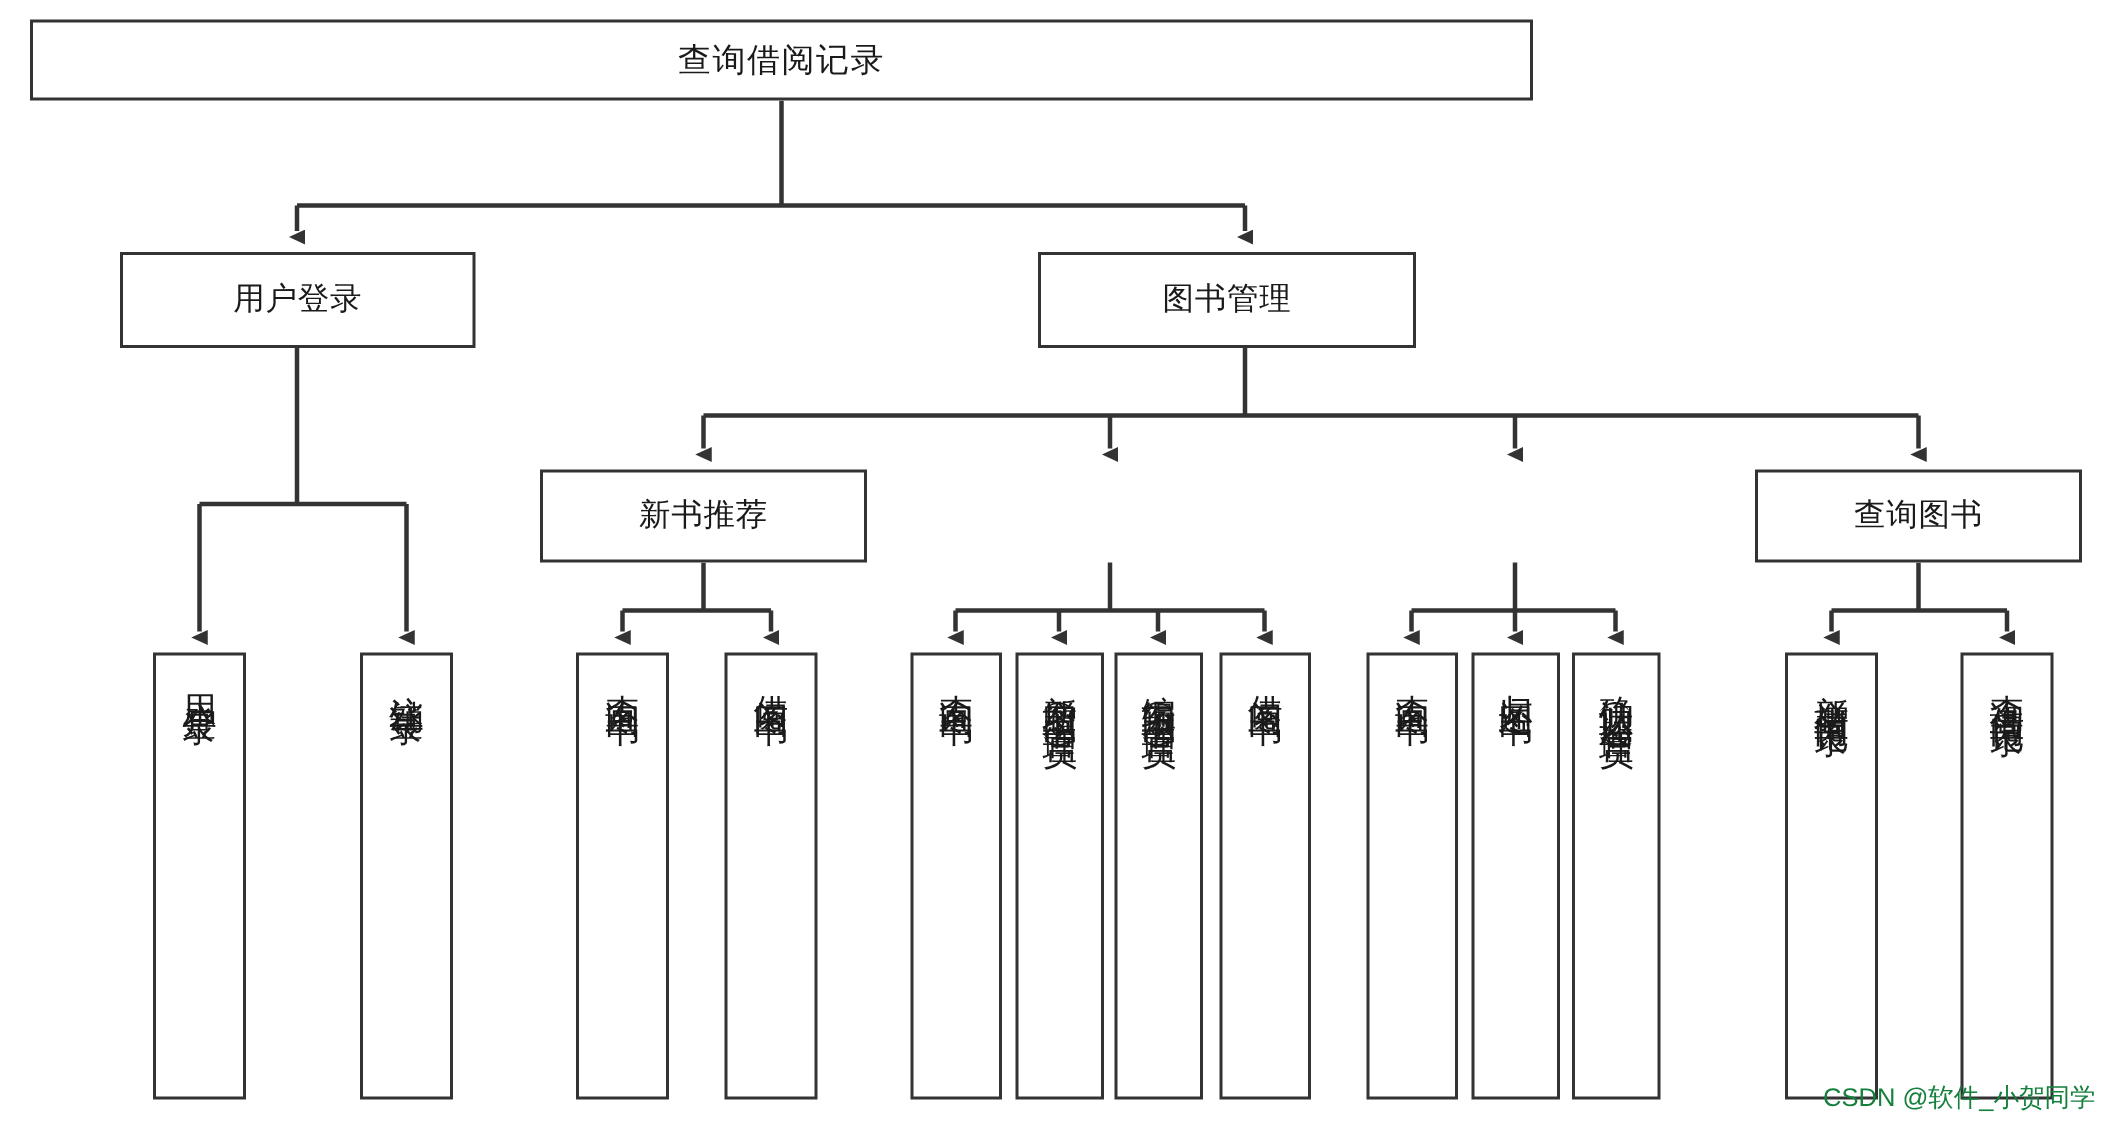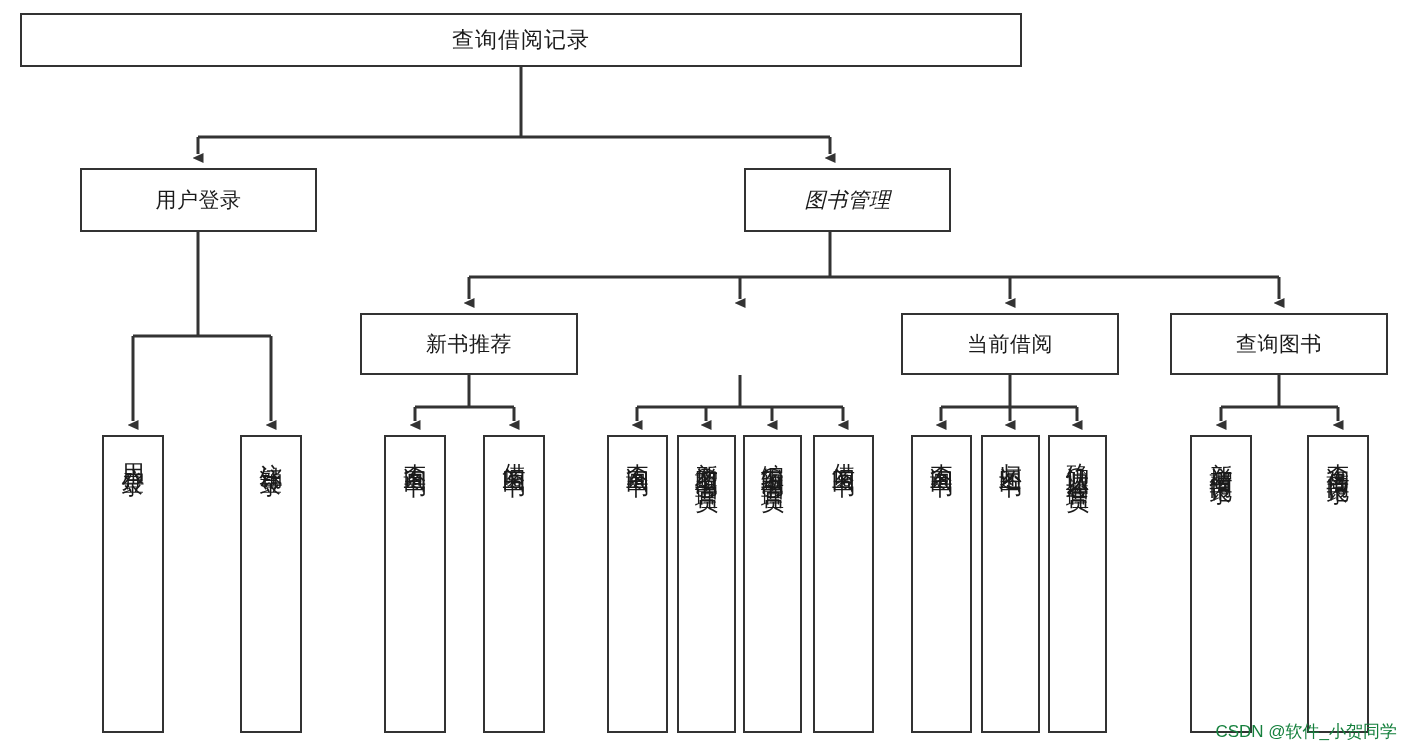--- a/index.html
+++ b/index.html
@@ -131,30 +131,27 @@
     </g>
   </svg>
 
   <div class="node h root" style="left:20px; top:13px; width:1002px; height:54px;">
     <span class="node-label">查询借阅记录</span>
   </div>
 
   <div class="node h" style="left:80px; top:168px; width:237px; height:64px;">
     <span class="node-label">用户登录</span>
   </div>
-  <div class="node h" style="left:744px; top:168px; width:207px; height:64px;font-style:italic;">
+  <div class="node h" style="left:692px; top:168px; width:252px; height:64px;">
     <span class="node-label">图书管理</span>
   </div>
 
   <div class="node h" style="left:360px; top:313px; width:218px; height:62px;">
     <span class="node-label">新书推荐</span>
   </div>
-  <div class="node h" style="left:901px; top:313px; width:218px; height:62px;">
-    <span class="node-label">当前借阅</span>
-  </div>
   <div class="node h" style="left:1170px; top:313px; width:218px; height:62px;">
     <span class="node-label">查询图书</span>
   </div>
 
   <div class="node v" style="left:102px; top:435px; width:62px; height:298px;">
     <span class="node-label">用户登录</span>
   </div>
   <div class="node v" style="left:240px; top:435px; width:62px; height:298px;">
     <span class="node-label">注销登录</span>
   </div>

